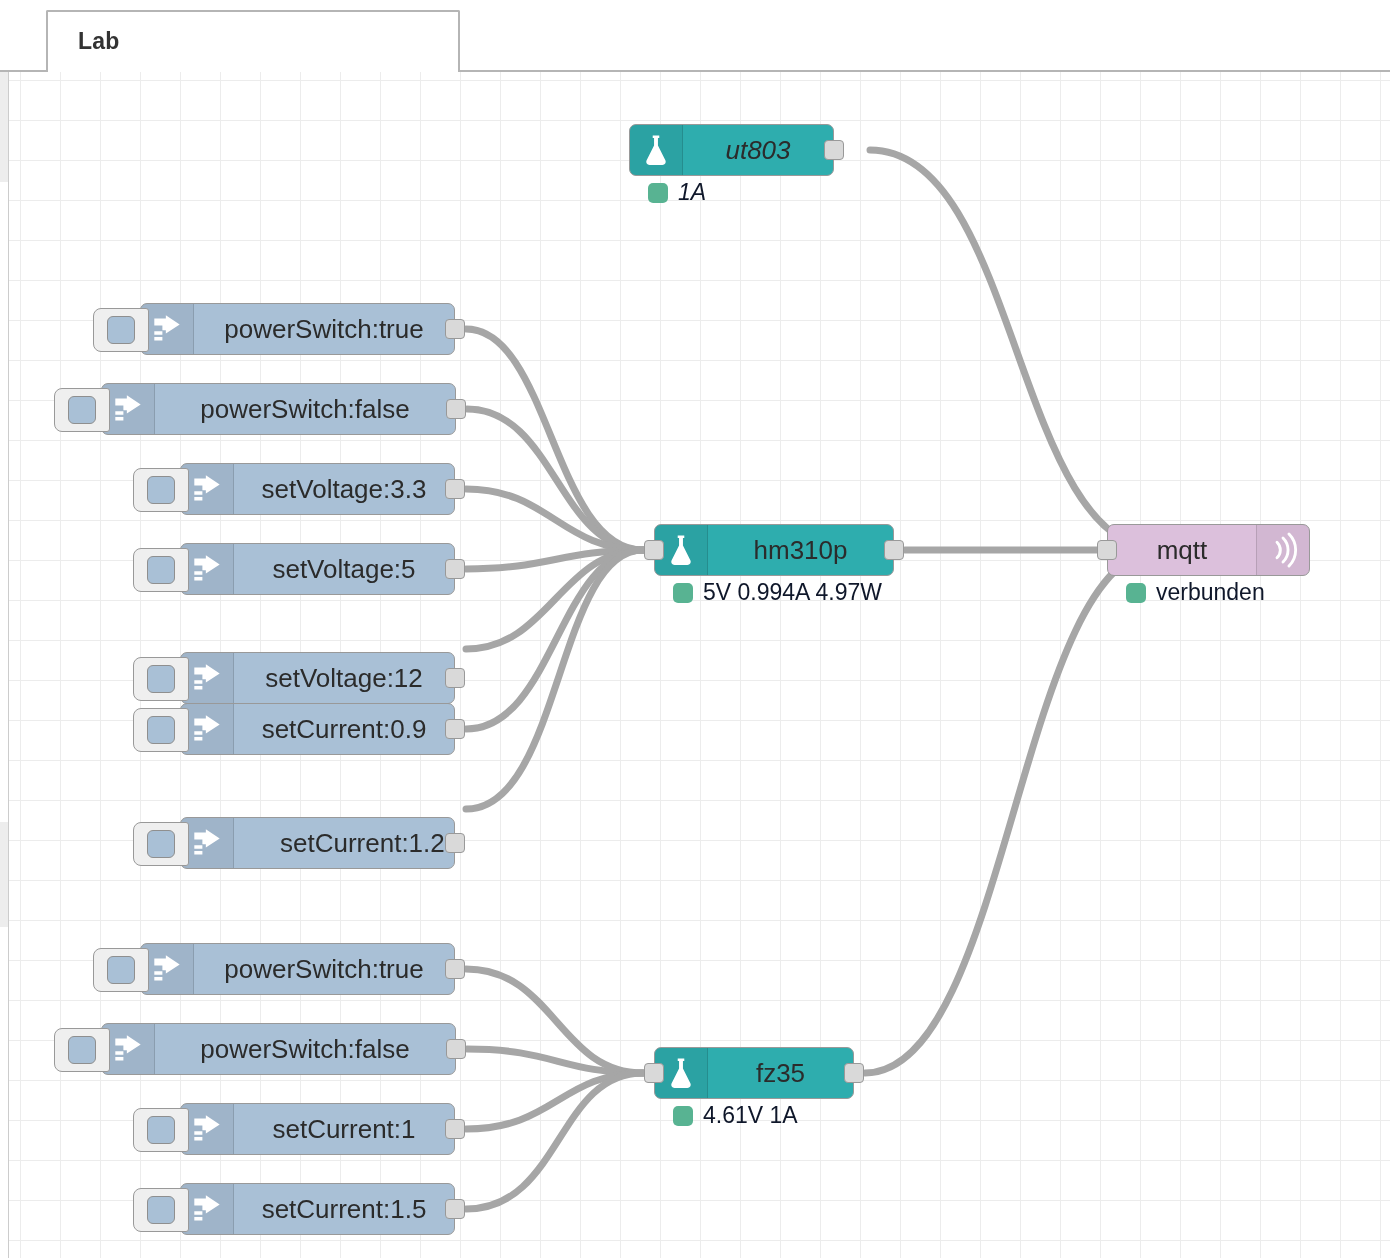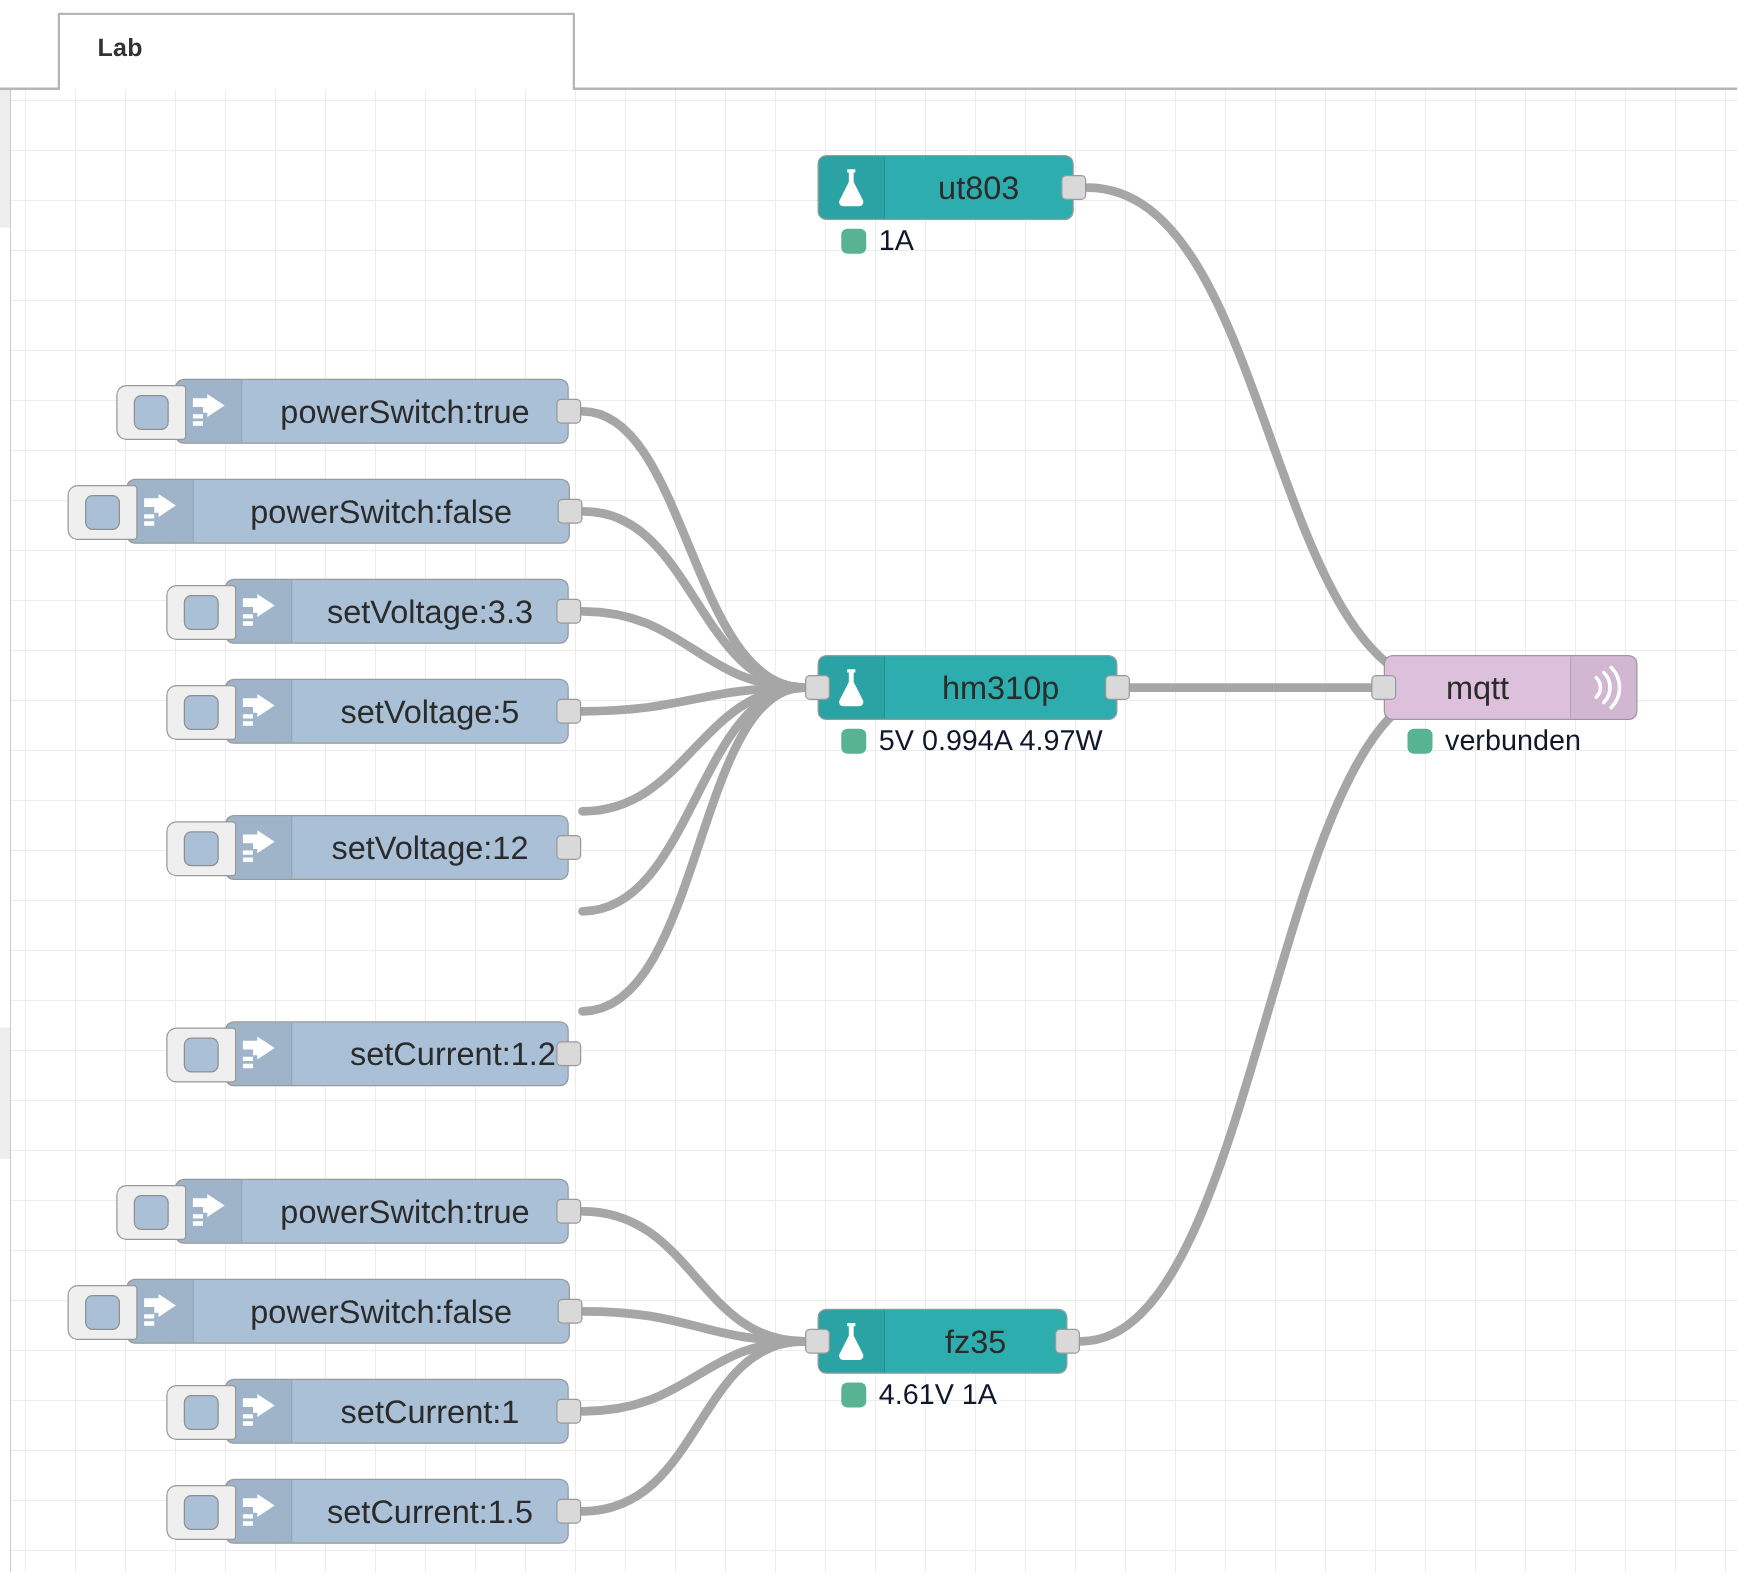--- a/index.html
+++ b/index.html
@@ -35,21 +35,21 @@
     background: #ffffff;
     border: 2px solid #b5b5b5;
     border-bottom: none;
     border-radius: 2px 2px 0 0;
     box-sizing: border-box;
   }
   #tab-lab .tab-label {
     position: absolute;
     left: 30px;
     top: 16px;
-    font-size: 20px;
+    font-size: 23px;
     font-weight: bold;
     color: #333333;
     letter-spacing: 0.2px;
   }
 
   
   #left-rail {
     position: absolute;
     left: 0; top: 72px;
     width: 9px;
@@ -258,21 +258,21 @@
         <path d="M 458,977 C 545,977 552,1001 634,1001"></path>
         <path d="M 457,1057 C 545,1057 552,1001 634,1001"></path>
         <path d="M 457,1137 C 552,1137 548,1001 634,1001"></path>
 
         <path d="M 861,78 C 1010,78 1005,478 1152,478"></path>
         <path d="M 896,478 L 1152,478"></path>
         <path d="M 856,1001 C 1000,1001 1010,478 1152,478"></path>
       </g>
     </svg>
 
-    <div class="node teal" style="left:645px; top:52px; width:205px;">
+    <div class="node teal" style="left:620px; top:52px; width:205px;font-style:italic;">
       <div class="icon-box">
         <svg class="glyph" width="30" height="34" viewBox="0 0 24 28" aria-hidden="true">
           <path fill="#ffffff" d="M9.3 2h5.4v2.1h-1.1v6.2l6.1 12.1c.9 1.8-.4 3.9-2.4 3.9H6.7c-2 0-3.3-2.1-2.4-3.9l6.1-12.1V4.1H9.3V2z"></path>
         </svg>
       </div>
       <div class="node-label">ut803</div>
       <div class="port out"></div>
       <div class="status">
         <span class="status-dot"></span>
         <span class="status-text">1A</span>
@@ -385,20 +385,32 @@
       </div>
       <div class="icon-box">
         <svg class="glyph" width="30" height="28" viewBox="0 0 26 24" aria-hidden="true">
           <path fill="#ffffff" d="M2 3h10V0l12 8-12 8v-3H9v-4H2V3z M2 14h7v3H2v-3z M2 19h7v3H2v-3z"></path>
         </svg>
       </div>
       <div class="node-label">setVoltage:12</div>
       <div class="port out"></div>
     </div>
 
+    <div class="node inject" style="left:171px; top:631px; width:275px;">
+      <div class="inject-btn">
+        <div class="inject-btn-inner"></div>
+      </div>
+      <div class="icon-box">
+        <svg class="glyph" width="30" height="28" viewBox="0 0 26 24" aria-hidden="true">
+          <path fill="#ffffff" d="M2 3h10V0l12 8-12 8v-3H9v-4H2V3z M2 14h7v3H2v-3z M2 19h7v3H2v-3z"></path>
+        </svg>
+      </div>
+      <div class="node-label">setCurrent:0.9</div>
+      <div class="port out"></div>
+    </div>
 
     <div class="node inject" style="left:171px; top:745px; width:275px;gap:36px;">
       <div class="inject-btn">
         <div class="inject-btn-inner"></div>
       </div>
       <div class="icon-box">
         <svg class="glyph" width="30" height="28" viewBox="0 0 26 24" aria-hidden="true">
           <path fill="#ffffff" d="M2 3h10V0l12 8-12 8v-3H9v-4H2V3z M2 14h7v3H2v-3z M2 19h7v3H2v-3z"></path>
         </svg>
       </div>

